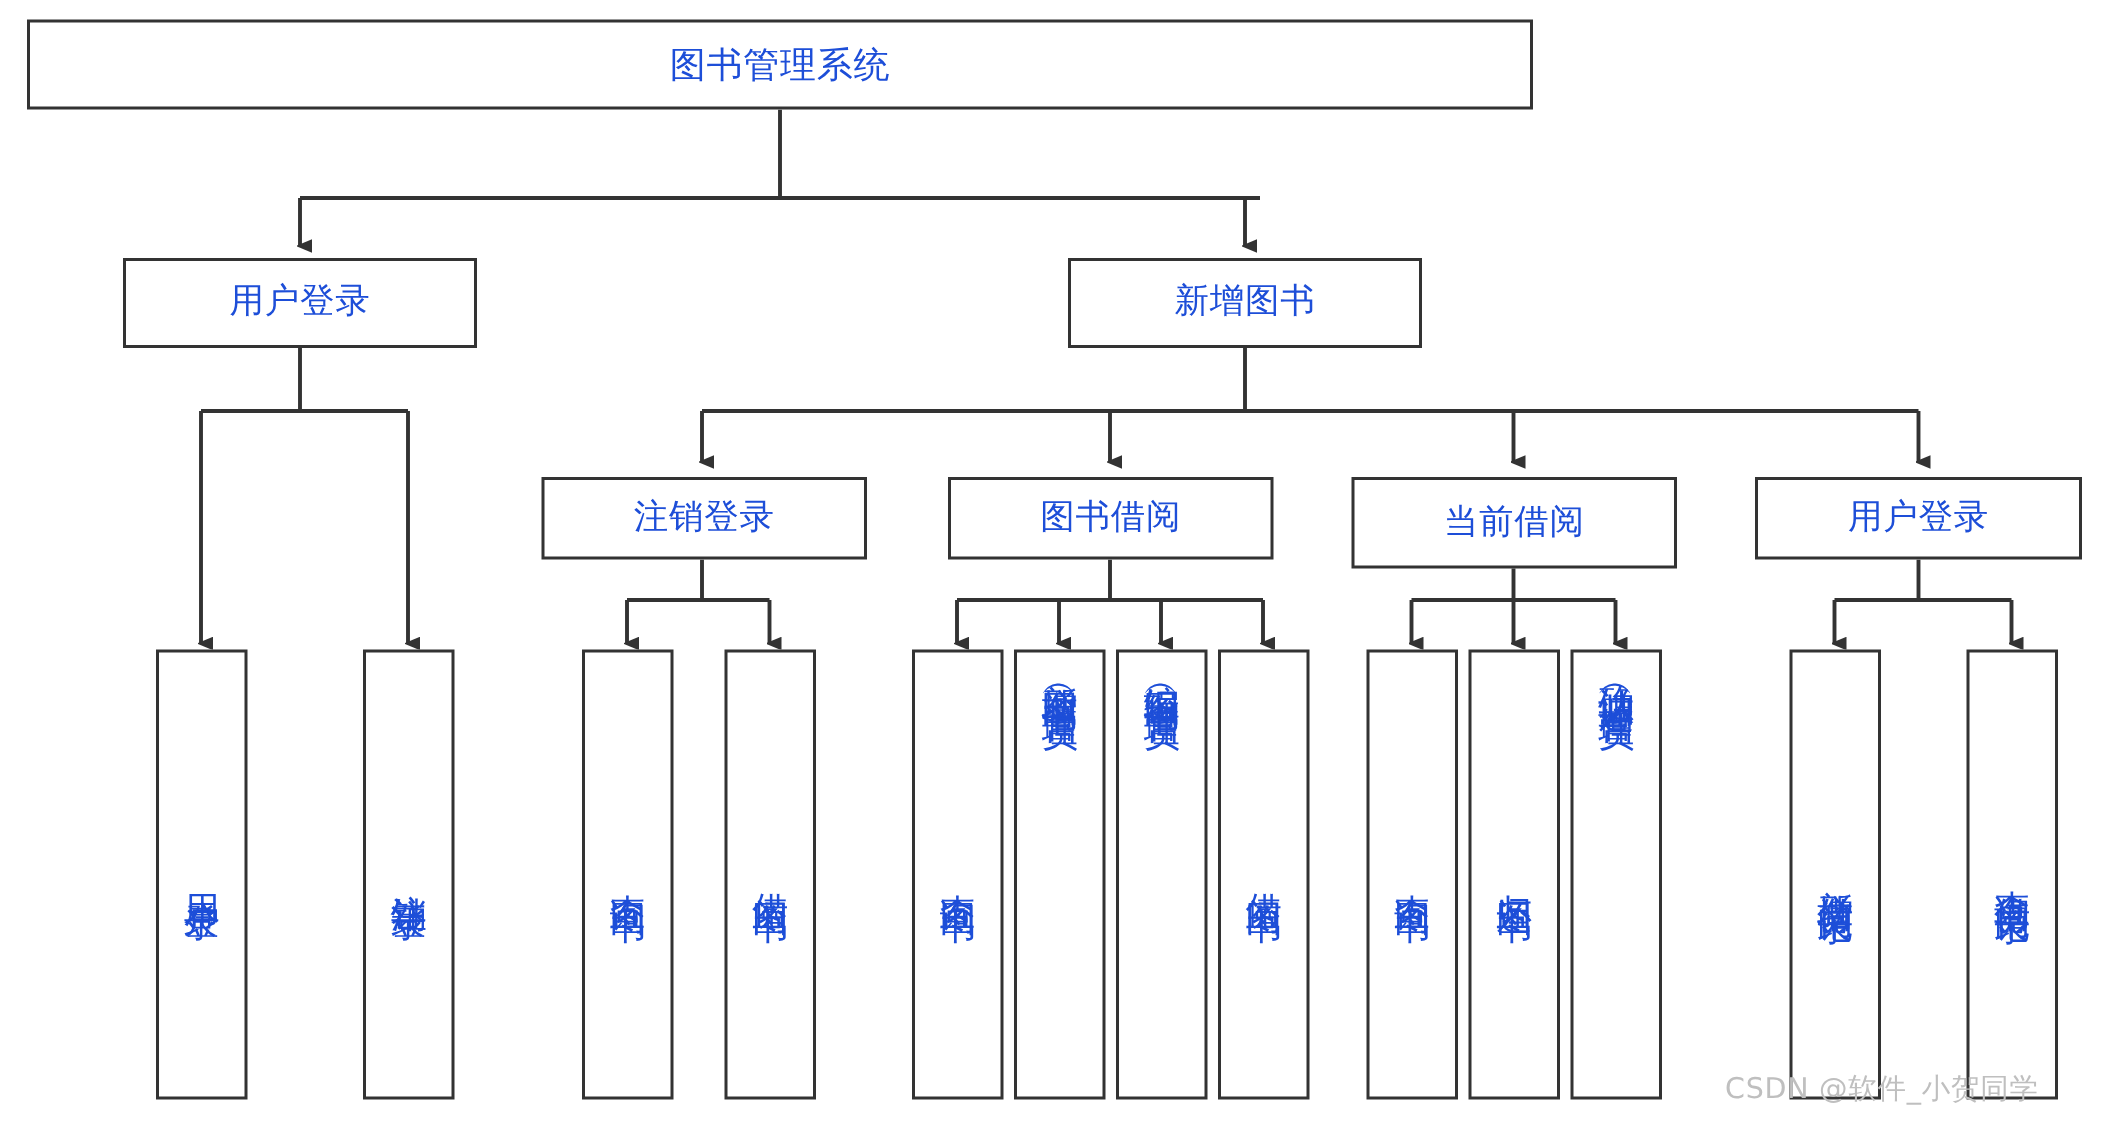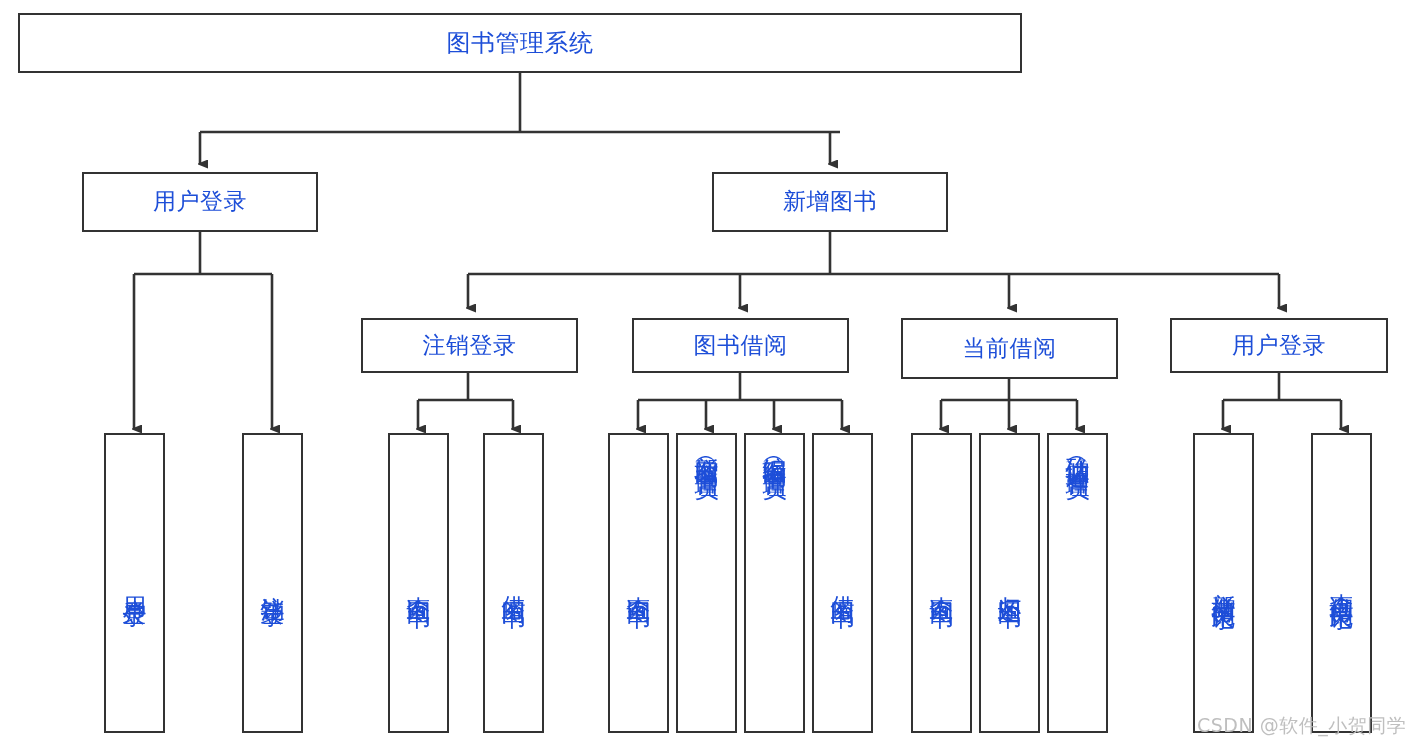--- a/index.html
+++ b/index.html
@@ -67,21 +67,21 @@
     align-items: center;
   }
   .v-node.topped {
     align-items: flex-start;
   }
   .v-node.topped .node-label {
     margin-top: 2px;
   }
   .watermark {
     position: absolute;
-    left: 1197px;
+    left: 1150px;
     top: 713px;
     font-size: 19px;
     color: #bfbfbf;
     letter-spacing: 0.5px;
     white-space: nowrap;
     user-select: none;
   }
 </style>
 </head>
 <body>

